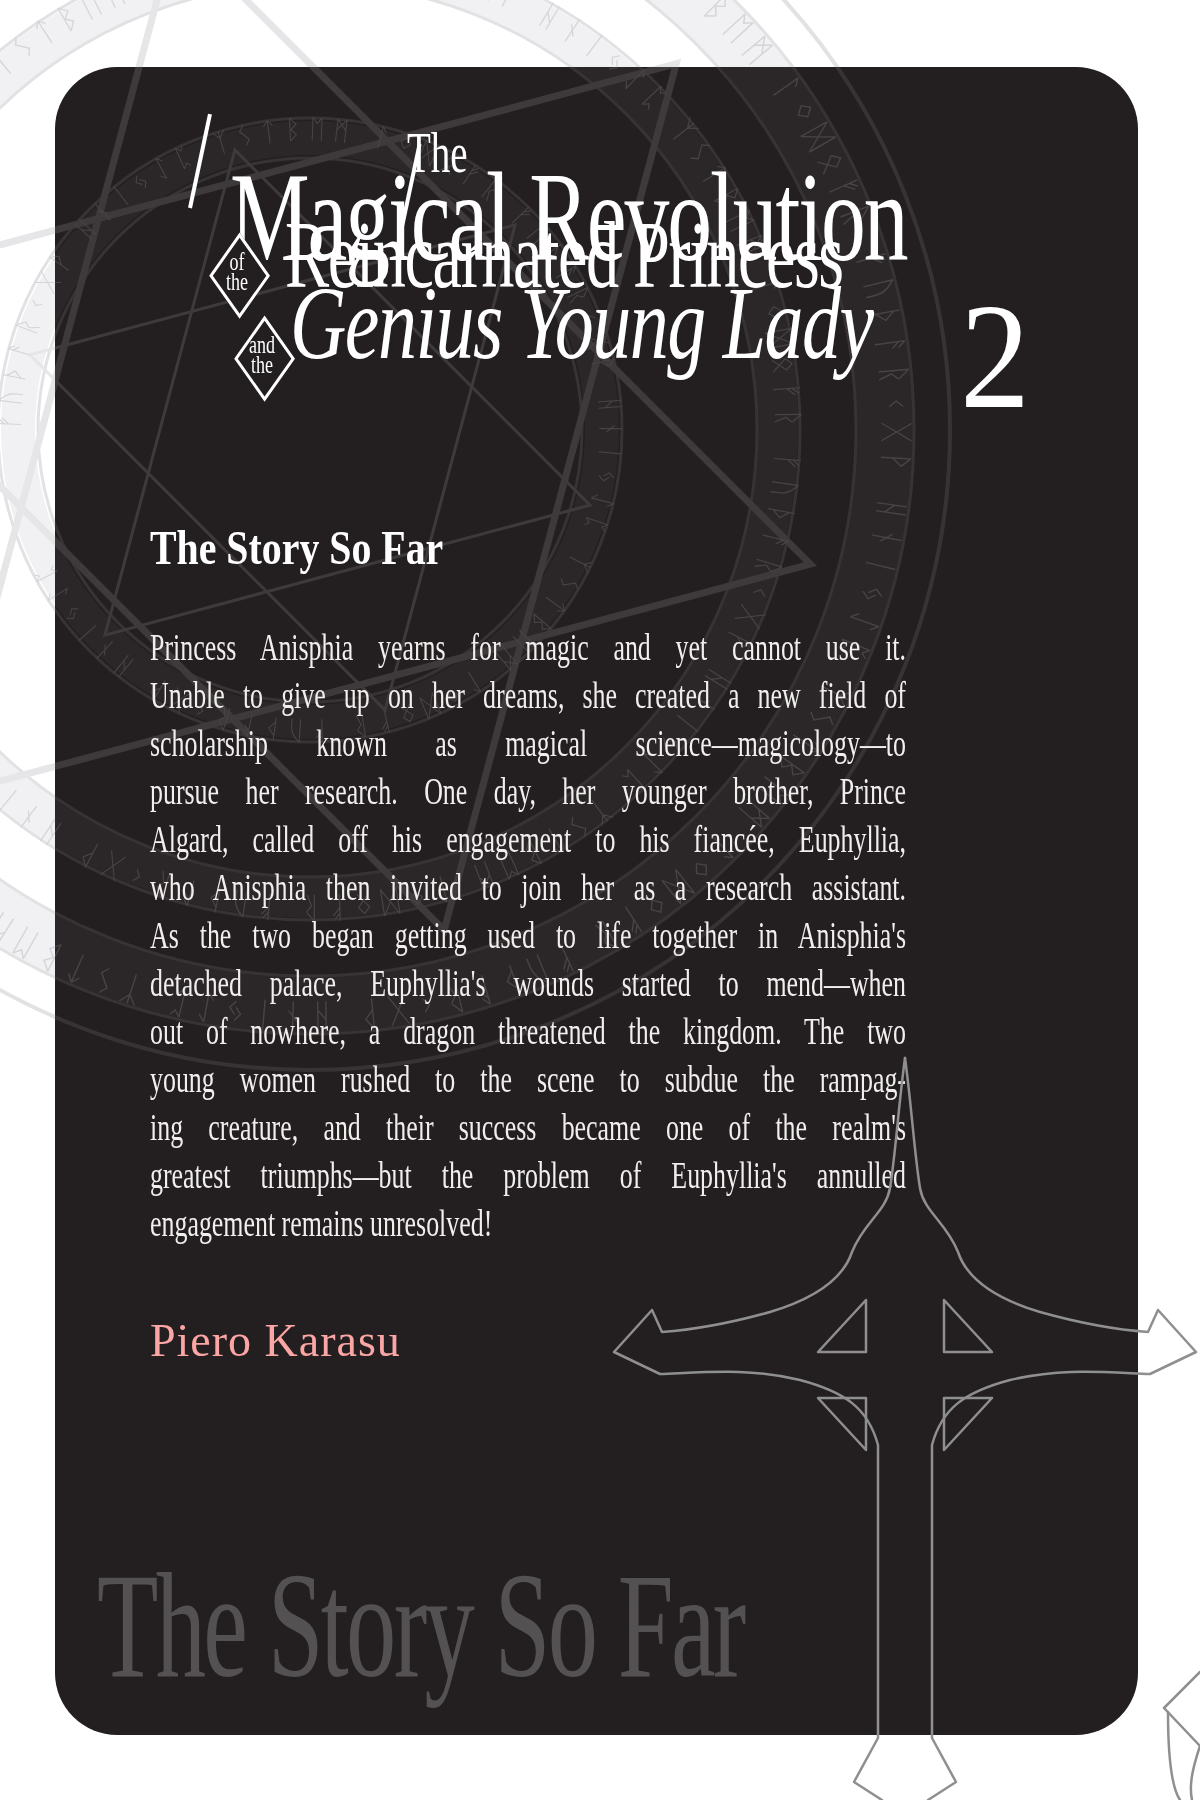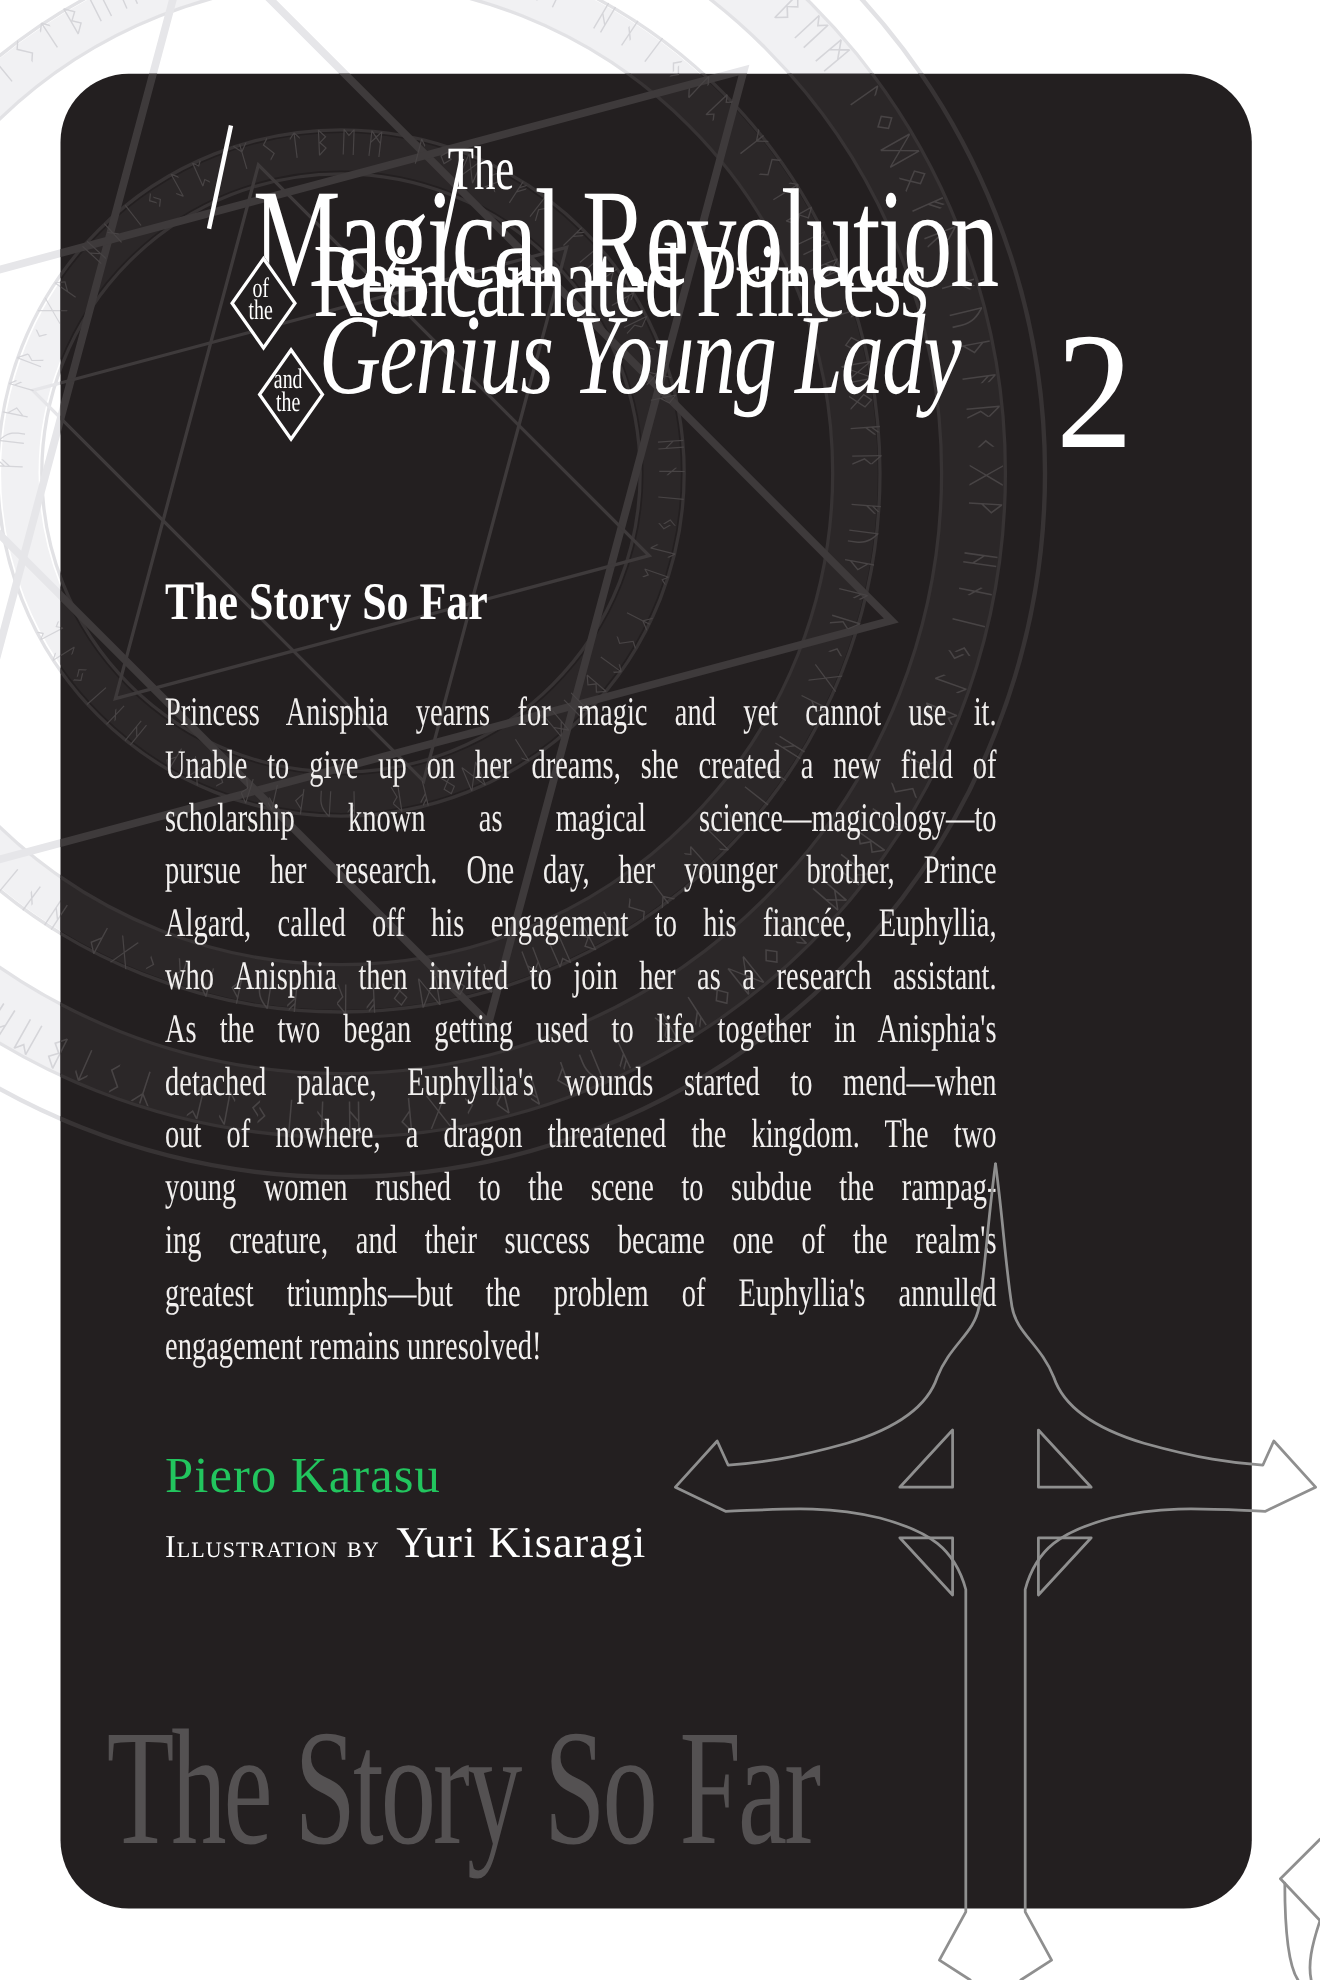--- a/index.html
+++ b/index.html
@@ -42,21 +42,21 @@
   
   .story-heading{position:absolute;left:95px;top:457px;color:#fff;font-size:48px;font-weight:bold;
        line-height:1;white-space:nowrap;transform:scaleX(0.83);transform-origin:top left;}
   
   .synopsis{position:absolute;left:95px;top:557px;width:1080px;
        transform:scaleX(0.70);transform-origin:top left;
        color:#f1efee;font-size:37px;}
   .syn-line{width:100%;line-height:48px;text-align:justify;text-align-last:justify;white-space:normal;}
   .syn-line:last-child{text-align-last:left;}
   
-  .author{position:absolute;left:95px;top:1251px;color:#22c55e;font-size:46px;line-height:1;letter-spacing:1px;}
+  .author{position:absolute;left:95px;top:1251px;color:#fca5a5;font-size:46px;line-height:1;letter-spacing:1px;}
   .illus{position:absolute;left:95px;top:1315px;color:#fff;line-height:1;white-space:nowrap;}
   .illus .prefix{font-size:29px;font-variant:small-caps;letter-spacing:1px;}
   .illus .iname{font-size:40px;letter-spacing:1px;}
   
   .watermark{position:absolute;left:42px;top:1483px;color:var(--wm,#545152);font-size:150px;
        line-height:1;white-space:nowrap;letter-spacing:-4px;
        transform:scale(0.67,1.0);transform-origin:top left;}
   
   .sword{position:absolute;left:540px;top:1040px;z-index:3;pointer-events:none;}
   .sword path, .sword polyline{fill:none;stroke:var(--sword,#8f8f8f);stroke-width:2.5;
@@ -155,24 +155,20 @@
         <div class="syn-line">As the two began getting used to life together in Anisphia's</div>
         <div class="syn-line">detached palace, Euphyllia's wounds started to mend—when</div>
         <div class="syn-line">out of nowhere, a dragon threatened the kingdom. The two</div>
         <div class="syn-line">young women rushed to the scene to subdue the rampag-</div>
         <div class="syn-line">ing creature, and their success became one of the realm's</div>
         <div class="syn-line">greatest triumphs—but the problem of Euphyllia's annulled</div>
         <div class="syn-line">engagement remains unresolved!</div>
       </div>
 
     <div class="author">Piero Karasu</div>
-    <div class="illus">
-      <span class="prefix">Illustration by</span>
-      <span class="iname">&nbsp;<span>Yuri Kisaragi</span></span>
-    </div>
 
     <div class="watermark">The Story So Far</div>
   </div>
 
   <svg class="sword" width="670" height="760" viewBox="540 1040 670 760">
 
     <path d="M905,1058 C912,1110 914,1150 920,1188 C924,1212 946,1222 958,1252
              C968,1282 1000,1300 1040,1312 C1090,1326 1120,1330 1148,1332
              L1158,1310 L1196,1352 L1150,1374
              C1100,1372 1060,1368 1010,1380 C965,1392 942,1408 932,1445

